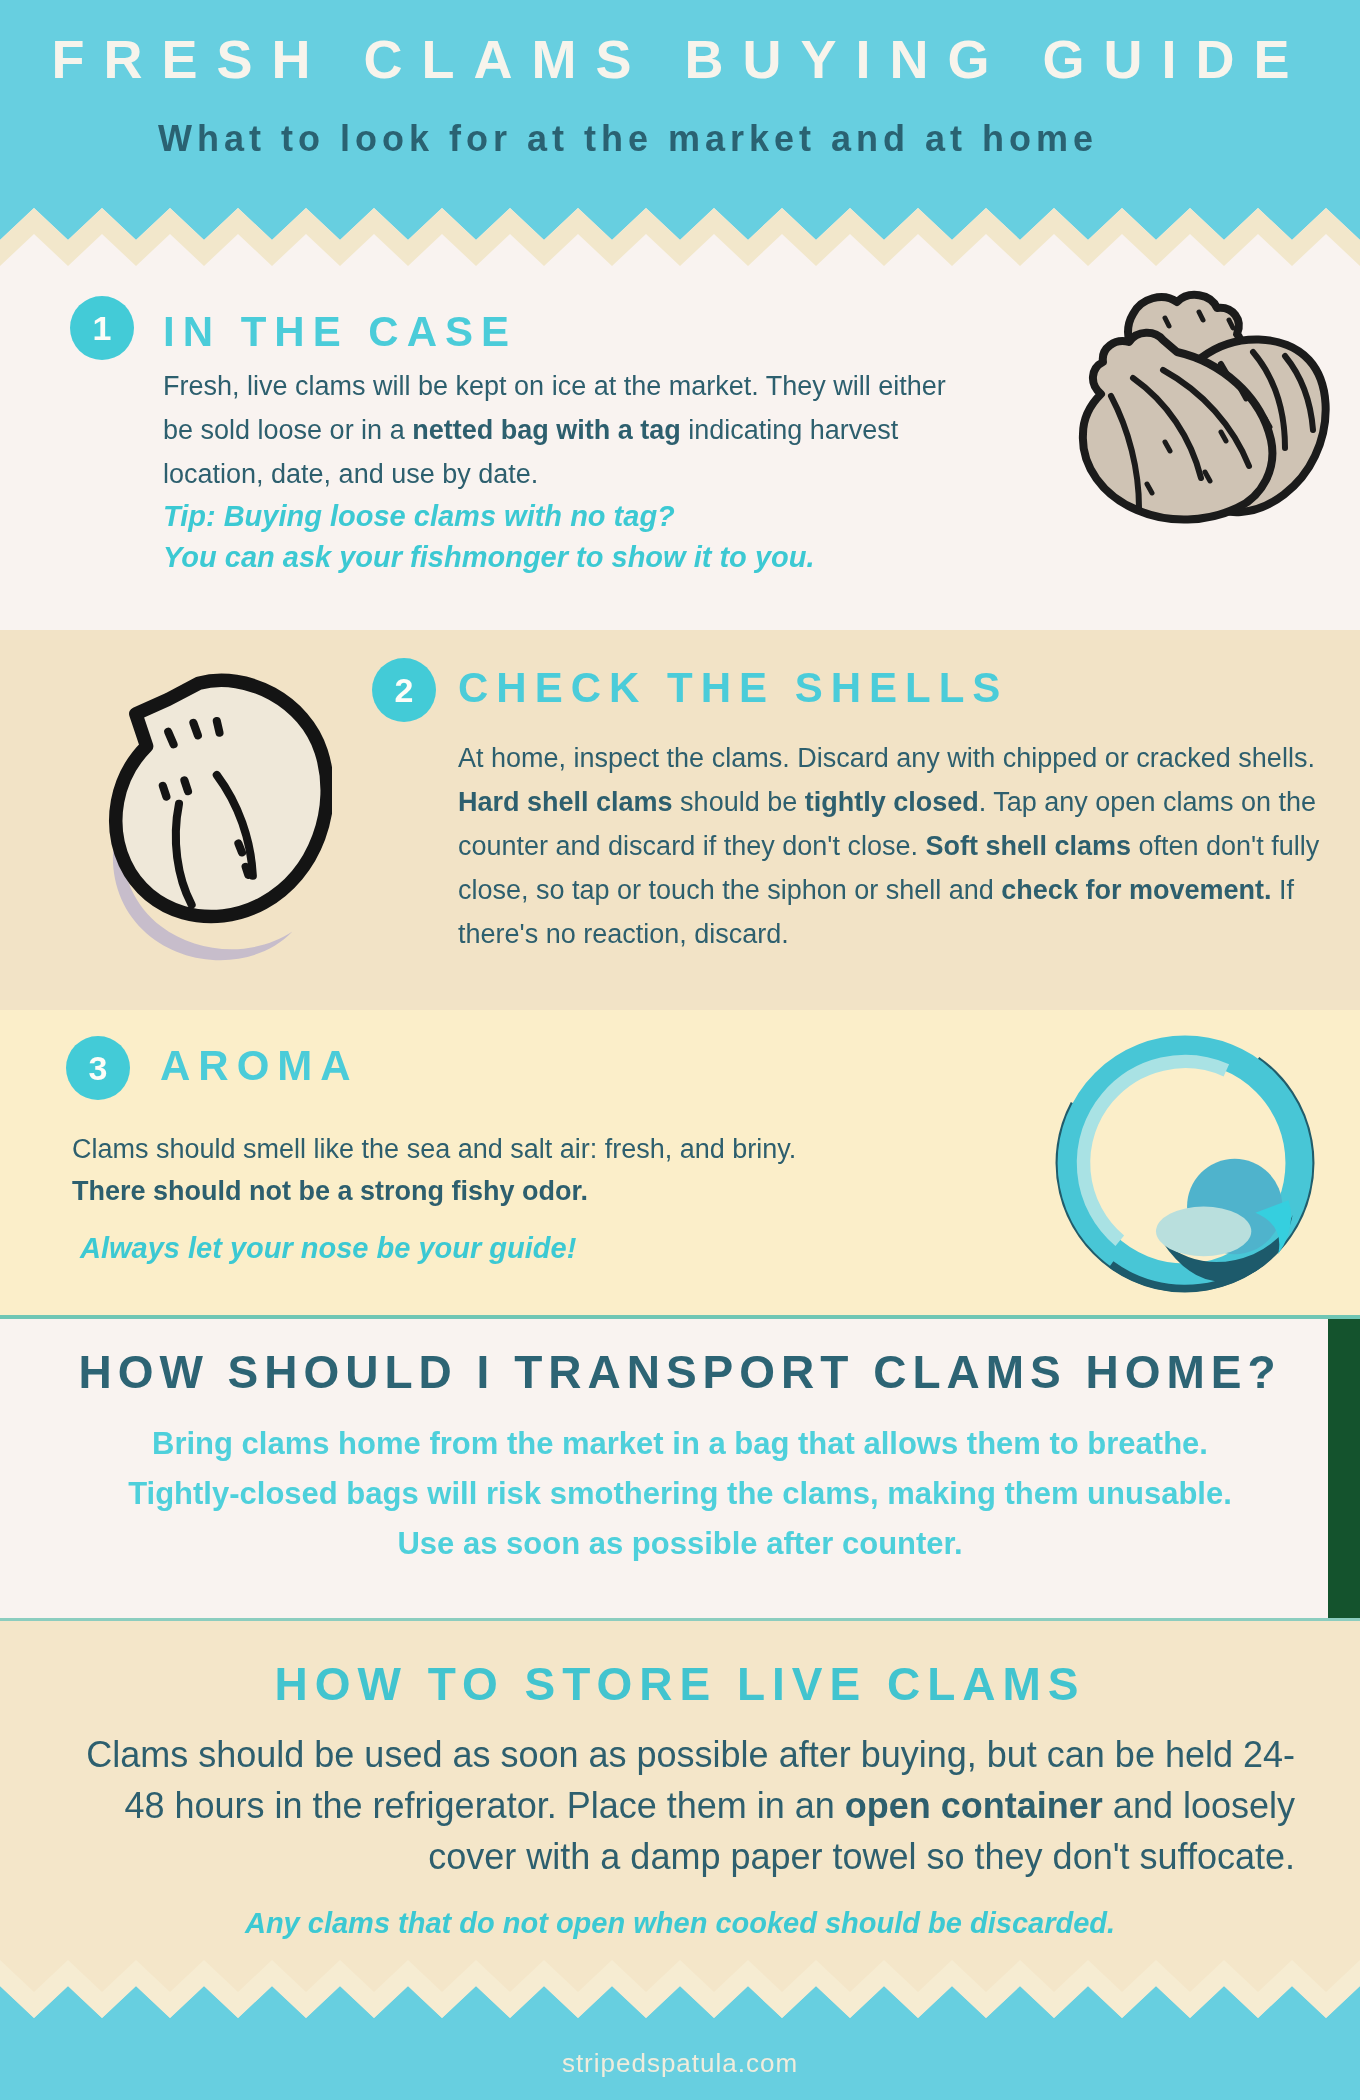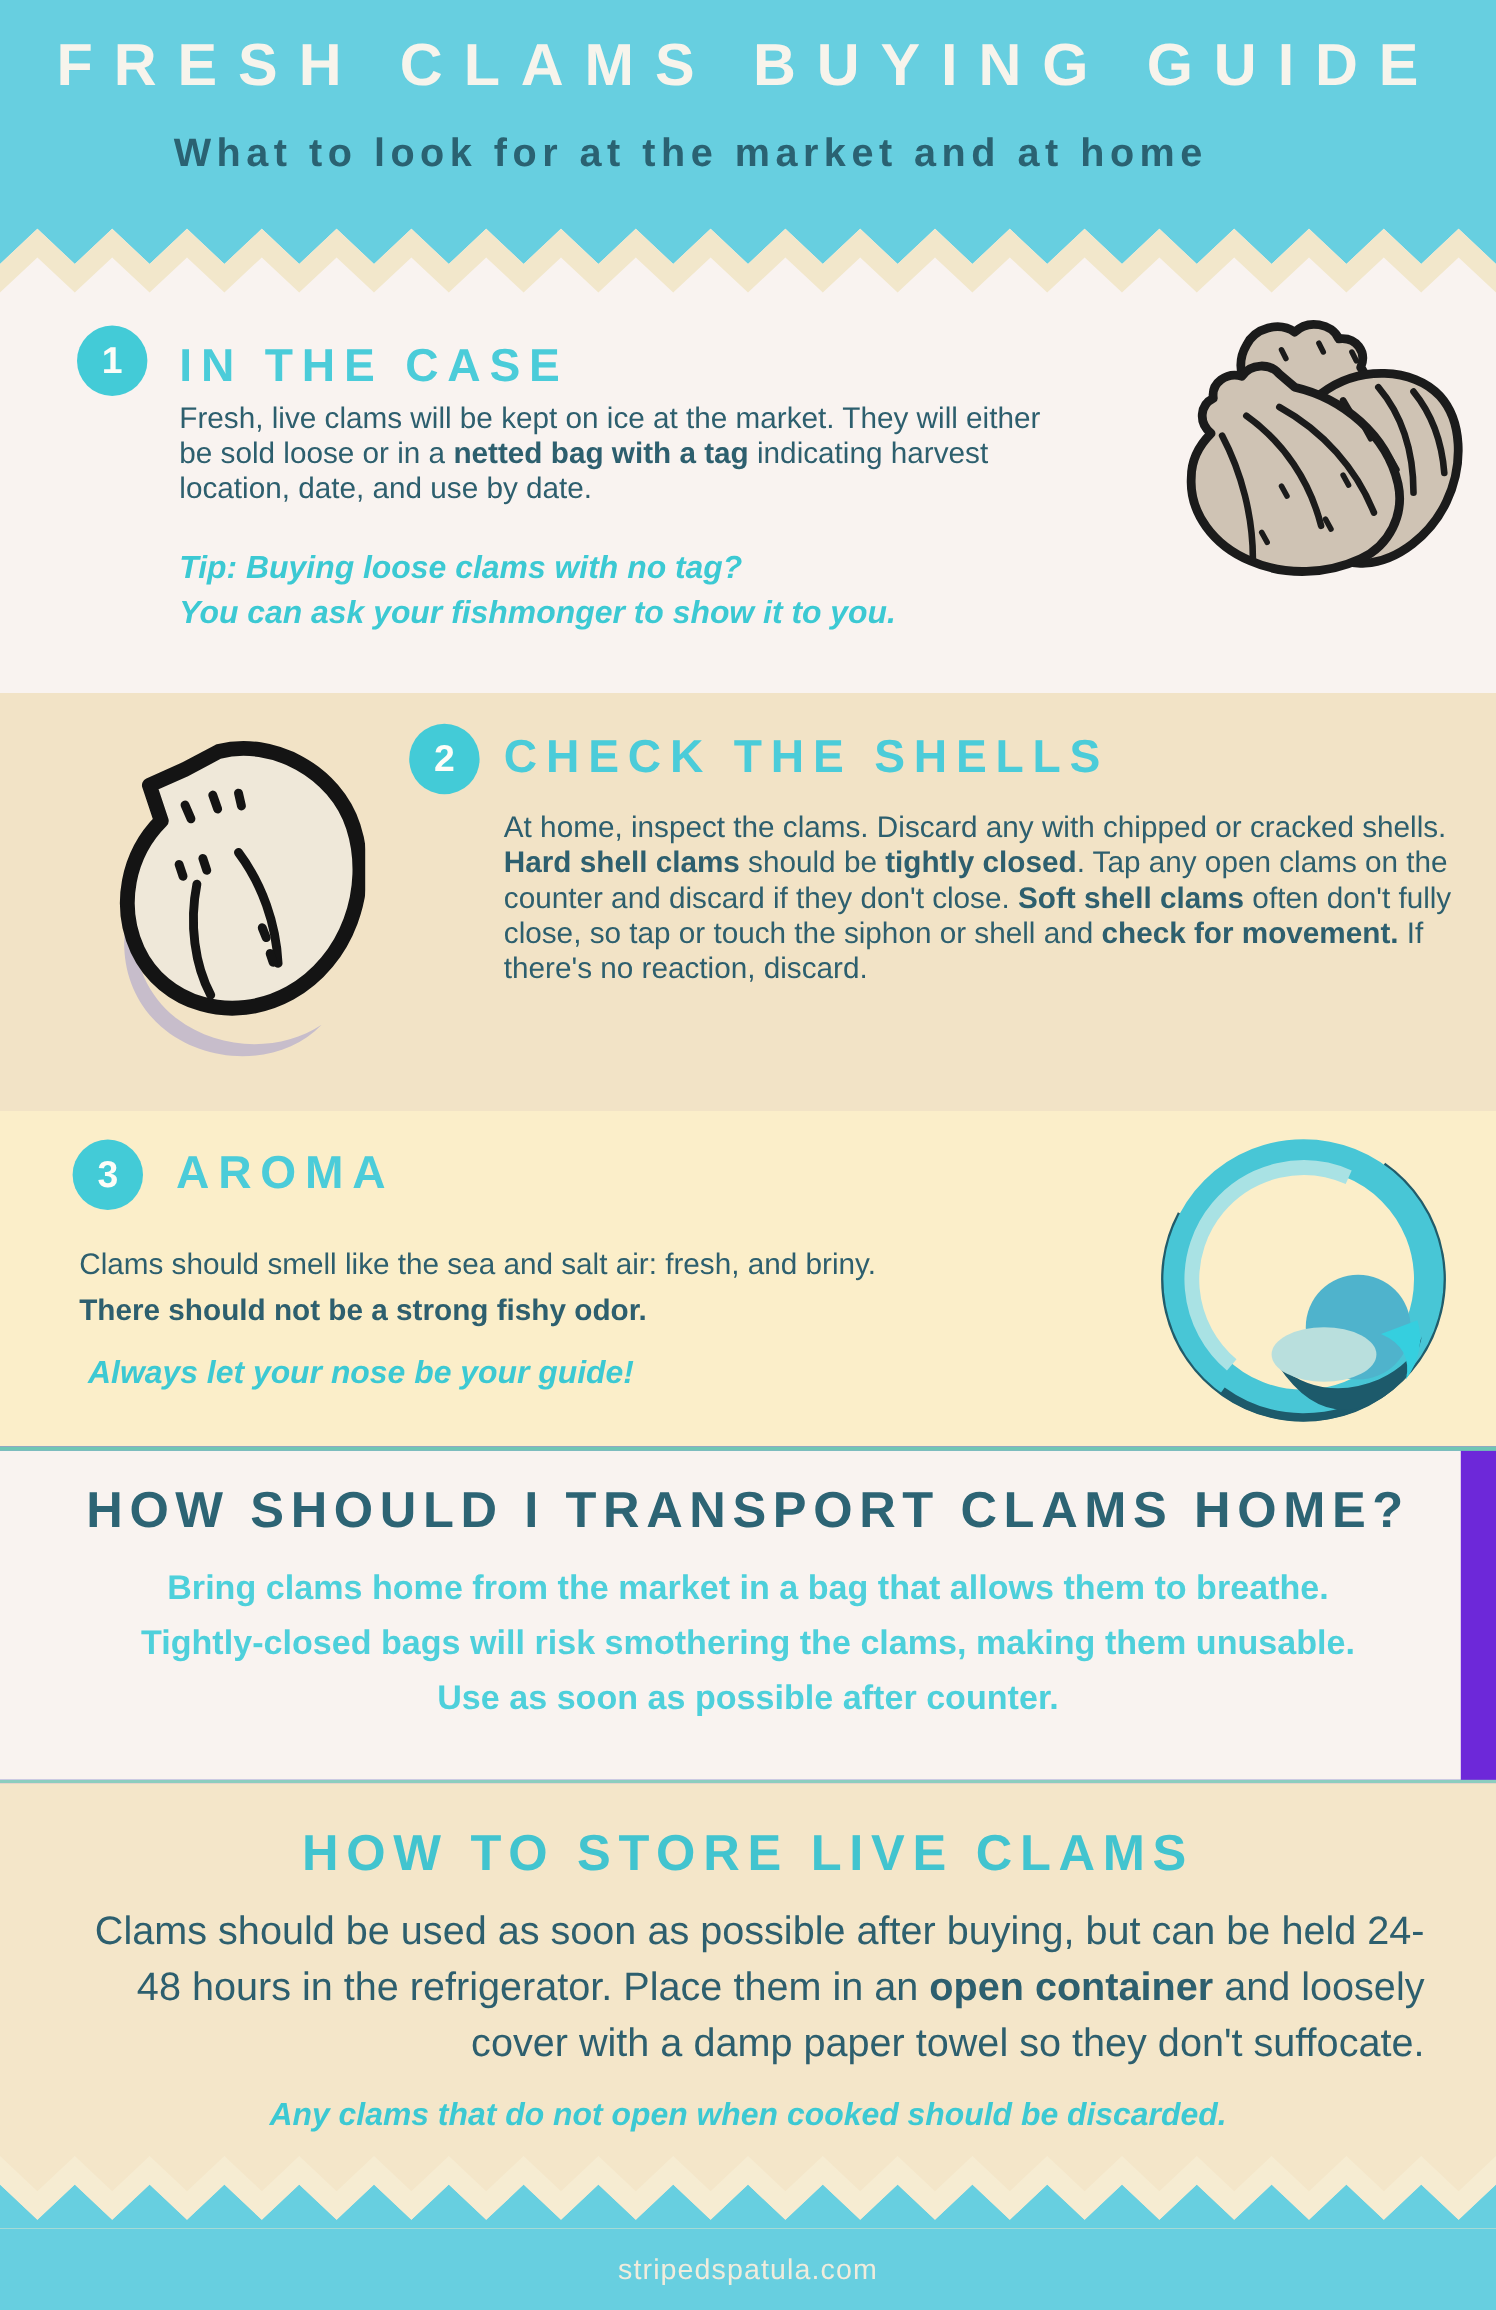--- a/index.html
+++ b/index.html
@@ -1,18 +1,18 @@
 <!DOCTYPE html>
 <html><head>
 <meta charset="utf-8">
 <style>
   html,body{margin:0;padding:0;background:#e8e8e8;}
   .page{
     position:relative; width:1360px; height:2100px; margin:0 auto;
-    background:#6d28d9; overflow:hidden;
+    background:#14532d; overflow:hidden;
     font-family:"Liberation Sans", sans-serif;
   }
   .abs{position:absolute;}
   
   .header{top:0;left:0;width:1360px;height:200px;background:#67cfe0;}
   .title{
     top:28px;left:0;width:1360px;text-align:center;
     font-size:54px;font-weight:700;letter-spacing:19px;color:#f7f4ec;
   }
   .subtitle{
@@ -40,21 +40,21 @@
   
   .stepnum{
     width:64px;height:64px;border-radius:50%;background:#43cbd7;
     color:#fdfdf8;font-size:34px;font-weight:700;
     display:flex;align-items:center;justify-content:center;
   }
   .h-step{
     font-size:42px;font-weight:700;letter-spacing:8px;color:#4bccd9;
   }
   .body-text{
-    font-size:27px;line-height:32px;color:#2d5f6e;
+    font-size:27px;line-height:44px;color:#2d5f6e;
   }
   .body-text .b{font-weight:700;}
   .tip{
     font-style:italic;font-weight:700;font-size:29px;line-height:41px;color:#3cc9d3;
   }
   .center-head{
     width:1360px;text-align:center;font-weight:700;
   }
   
   .c1{left:70px;top:96px;}

